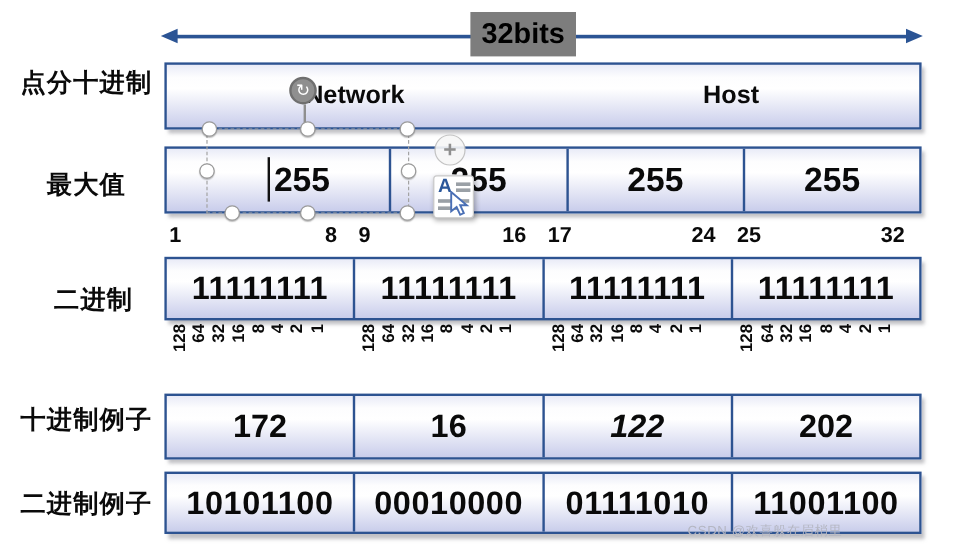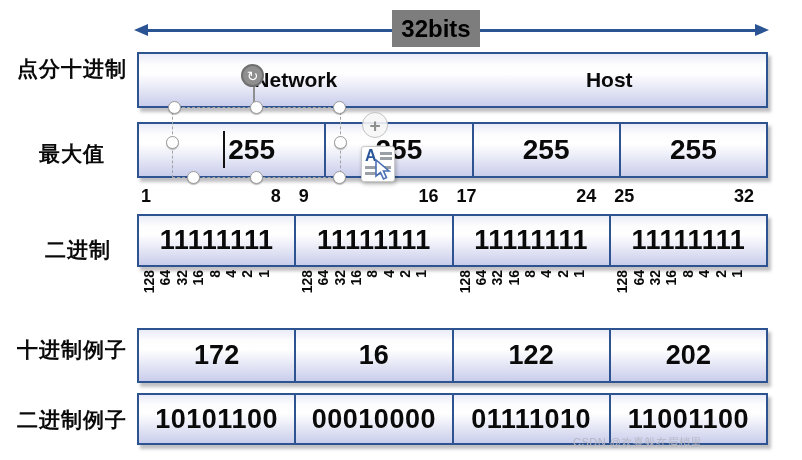--- a/index.html
+++ b/index.html
@@ -158,21 +158,21 @@
         <span>4</span>
         <span>2</span>
         <span>1</span>
       </div>
   </div>
 
   <div class="gbox" style="top:328px;height:55px;">
     <div class="cols">
       <div class="cell bignum" style="font-size:27px;">172</div>
       <div class="cell bignum" style="font-size:27px;">16</div>
-      <div class="cell bignum" style="font-size:27px;">122</div>
+      <div class="cell bignum" style="font-size:27px;font-style:italic;">122</div>
       <div class="cell bignum" style="font-size:27px;">202</div>
     </div>
   </div>
 
   <div class="gbox" style="top:393px;height:52px;">
     <div class="cols">
       <div class="cell binnum">10101100</div>
       <div class="cell binnum">00010000</div>
       <div class="cell binnum">01111010</div>
       <div class="cell binnum">11001100</div>

